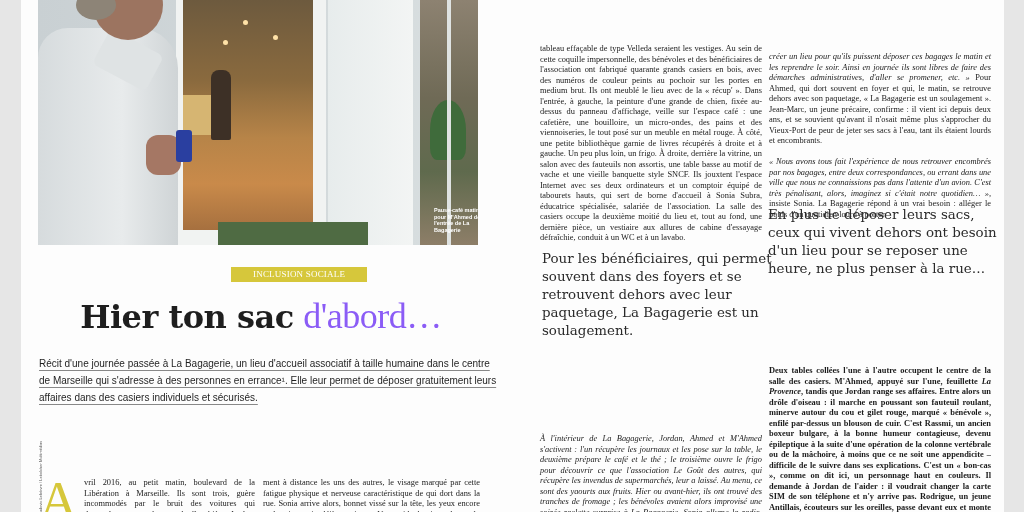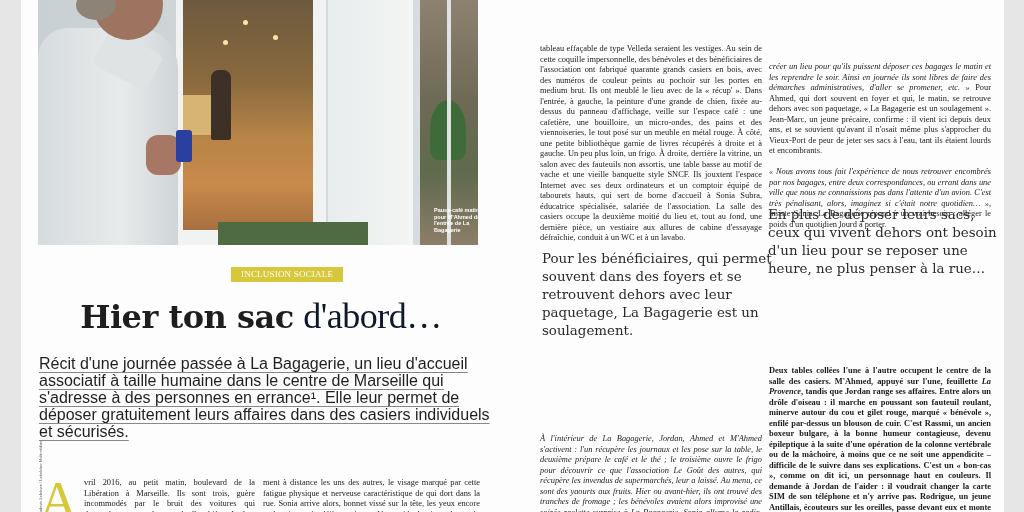--- a/index.html
+++ b/index.html
@@ -24,37 +24,37 @@
   .photo .floor-mat { position: absolute; left: 180px; top: 222px; width: 150px; height: 23px; background: #4f6b43; }
   .photo .man { position: absolute; left: 0px; top: 28px; width: 140px; height: 217px; background: linear-gradient(90deg,#d6dbdd 0%,#e8ebec 60%,#cfd4d6 100%); border-radius: 30px 40px 0 0; }
   .photo .man-collar { position: absolute; left: 60px; top: 40px; width: 60px; height: 40px; background: #dfe3e4; border-radius: 6px; transform: rotate(28deg); }
   .photo .head { position: absolute; left: 55px; top: -30px; width: 70px; height: 70px; border-radius: 50%; background: #9c7460; }
   .photo .hair { position: absolute; left: 38px; top: -10px; width: 40px; height: 30px; border-radius: 50%; background: #8d8477; }
   .photo .hand { position: absolute; left: 108px; top: 135px; width: 35px; height: 40px; border-radius: 12px; background: #a57764; }
   .photo .cup { position: absolute; left: 138px; top: 130px; width: 16px; height: 32px; border-radius: 3px; background: #2a3fa0; }
   .photo-caption { position: absolute; left: 396px; top: 207px; width: 60px; font-family: "Liberation Sans", sans-serif; font-weight: bold; font-size: 5.5px; line-height: 6.5px; color: #fff; }
 
   
-  .kicker { position: absolute; left: 210px; top: 267px; height: 15px; padding: 0 10px; background: #d6c73b; color: #fff;
+  .kicker { position: absolute; left: 210px; top: 267px; height: 15px; padding: 0 22px; background: #d6c73b; color: #fff;
       font-family: "Liberation Serif", serif; font-size: 9px; line-height: 15px; letter-spacing: 0.2px; }
   .title { position: absolute; left: 0; top: 296px; width: 480px; text-align: center; font-family: "DejaVu Serif", serif; font-size: 32px; line-height: 40px; color: #1e1e1e; letter-spacing: -0.5px; }
   .title .bold { font-weight: bold; }
-  .title .light { font-weight: normal; color: #0f172a; font-family: "Liberation Serif", serif; font-size: 36px; }
-  .standfirst { position: absolute; left: 18px; top: 355px; width: 460px; font-family: "Liberation Sans", sans-serif; font-size: 16px; line-height: 17px; color: #1f1f1f; }
+  .title .light { font-weight: normal; color: #8b5cf6; font-family: "Liberation Serif", serif; font-size: 36px; }
+  .standfirst { position: absolute; left: 18px; top: 355px; width: 460px; font-family: "Liberation Sans", sans-serif; font-size: 10px; line-height: 17px; color: #1f1f1f; }
   .standfirst span { text-decoration: underline; text-decoration-color: #888; text-underline-offset: 3px; }
 
   .credit { position: absolute; left: -26px; top: 467px; width: 90px; transform: rotate(-90deg); font-family: "Liberation Sans", sans-serif; font-size: 4px; color: #555; white-space: nowrap; }
 
   .body-col { position: absolute; font-family: "Liberation Serif", serif; font-size: 8.4px; line-height: 10.5px; text-align: justify; color: #1a1a1a; hyphens: auto; margin-top: 44px; }
   .col-l1 { left: 18px; top: 434px; width: 216px; }
   .col-l2 { left: 242px; top: 434px; width: 217px; }
   .dropcap { float: left; font-family: "Liberation Serif", serif; font-size: 54px; line-height: 42px; color: #d6c73b; margin: 2px 6px 0 0; font-weight: normal; }
 
   .col-r1 { left: 519px; top: 0px; width: 222px; }
-  .col-r2 { left: 748px; top: 18px; width: 222px; }
+  .col-r2 { left: 748px; top: 8px; width: 222px; }
   .pullquote { position: absolute; font-family: "DejaVu Serif", serif; font-size: 13.4px; line-height: 18px; color: #2a2a2a; }
   .pq1 { left: 521px; top: 250px; width: 230px; }
   .pq2 { left: 747px; top: 206px; width: 230px; }
   .col-r1b { left: 519px; top: 390px; width: 222px; font-style: italic; }
   .col-r2b { left: 748px; top: 322px; width: 222px; font-weight: bold; }
   .italic { font-style: italic; }
 </style>
 </head>
 <body>
 

